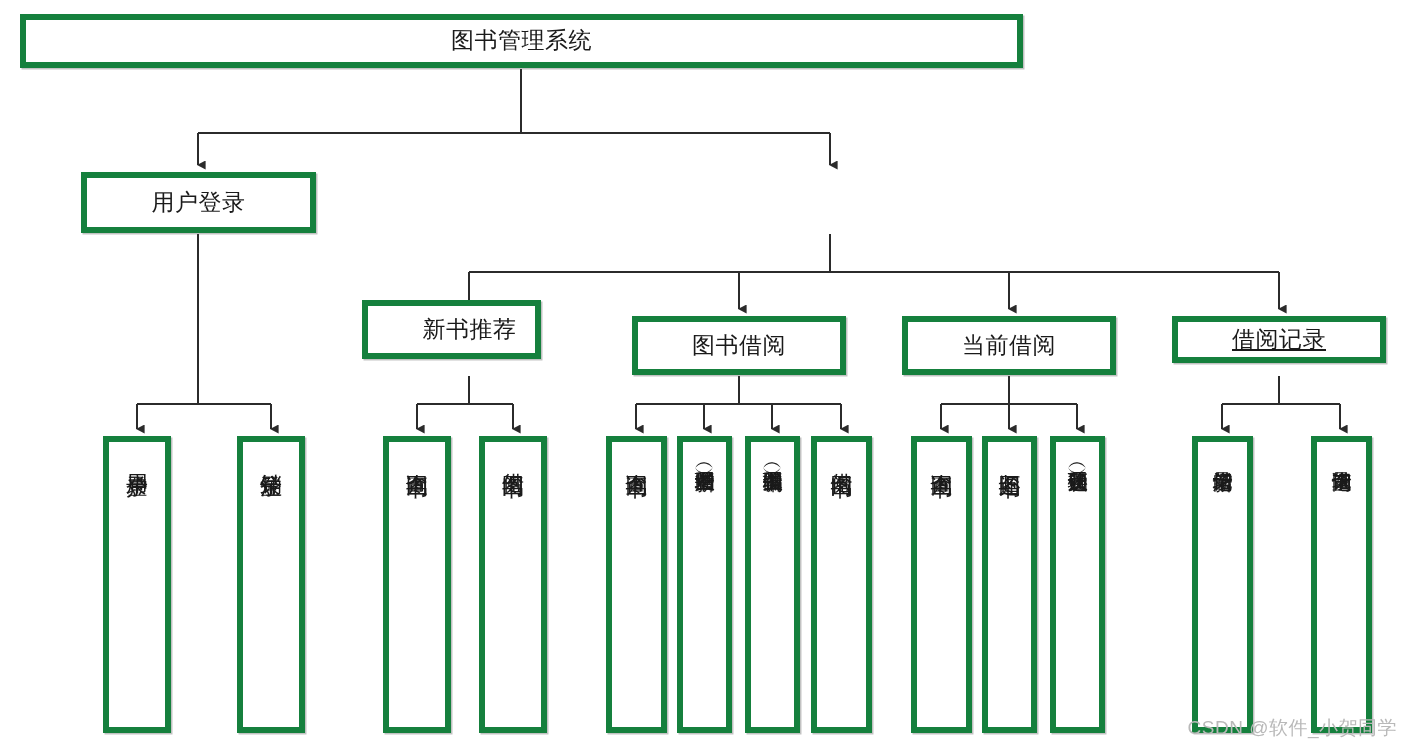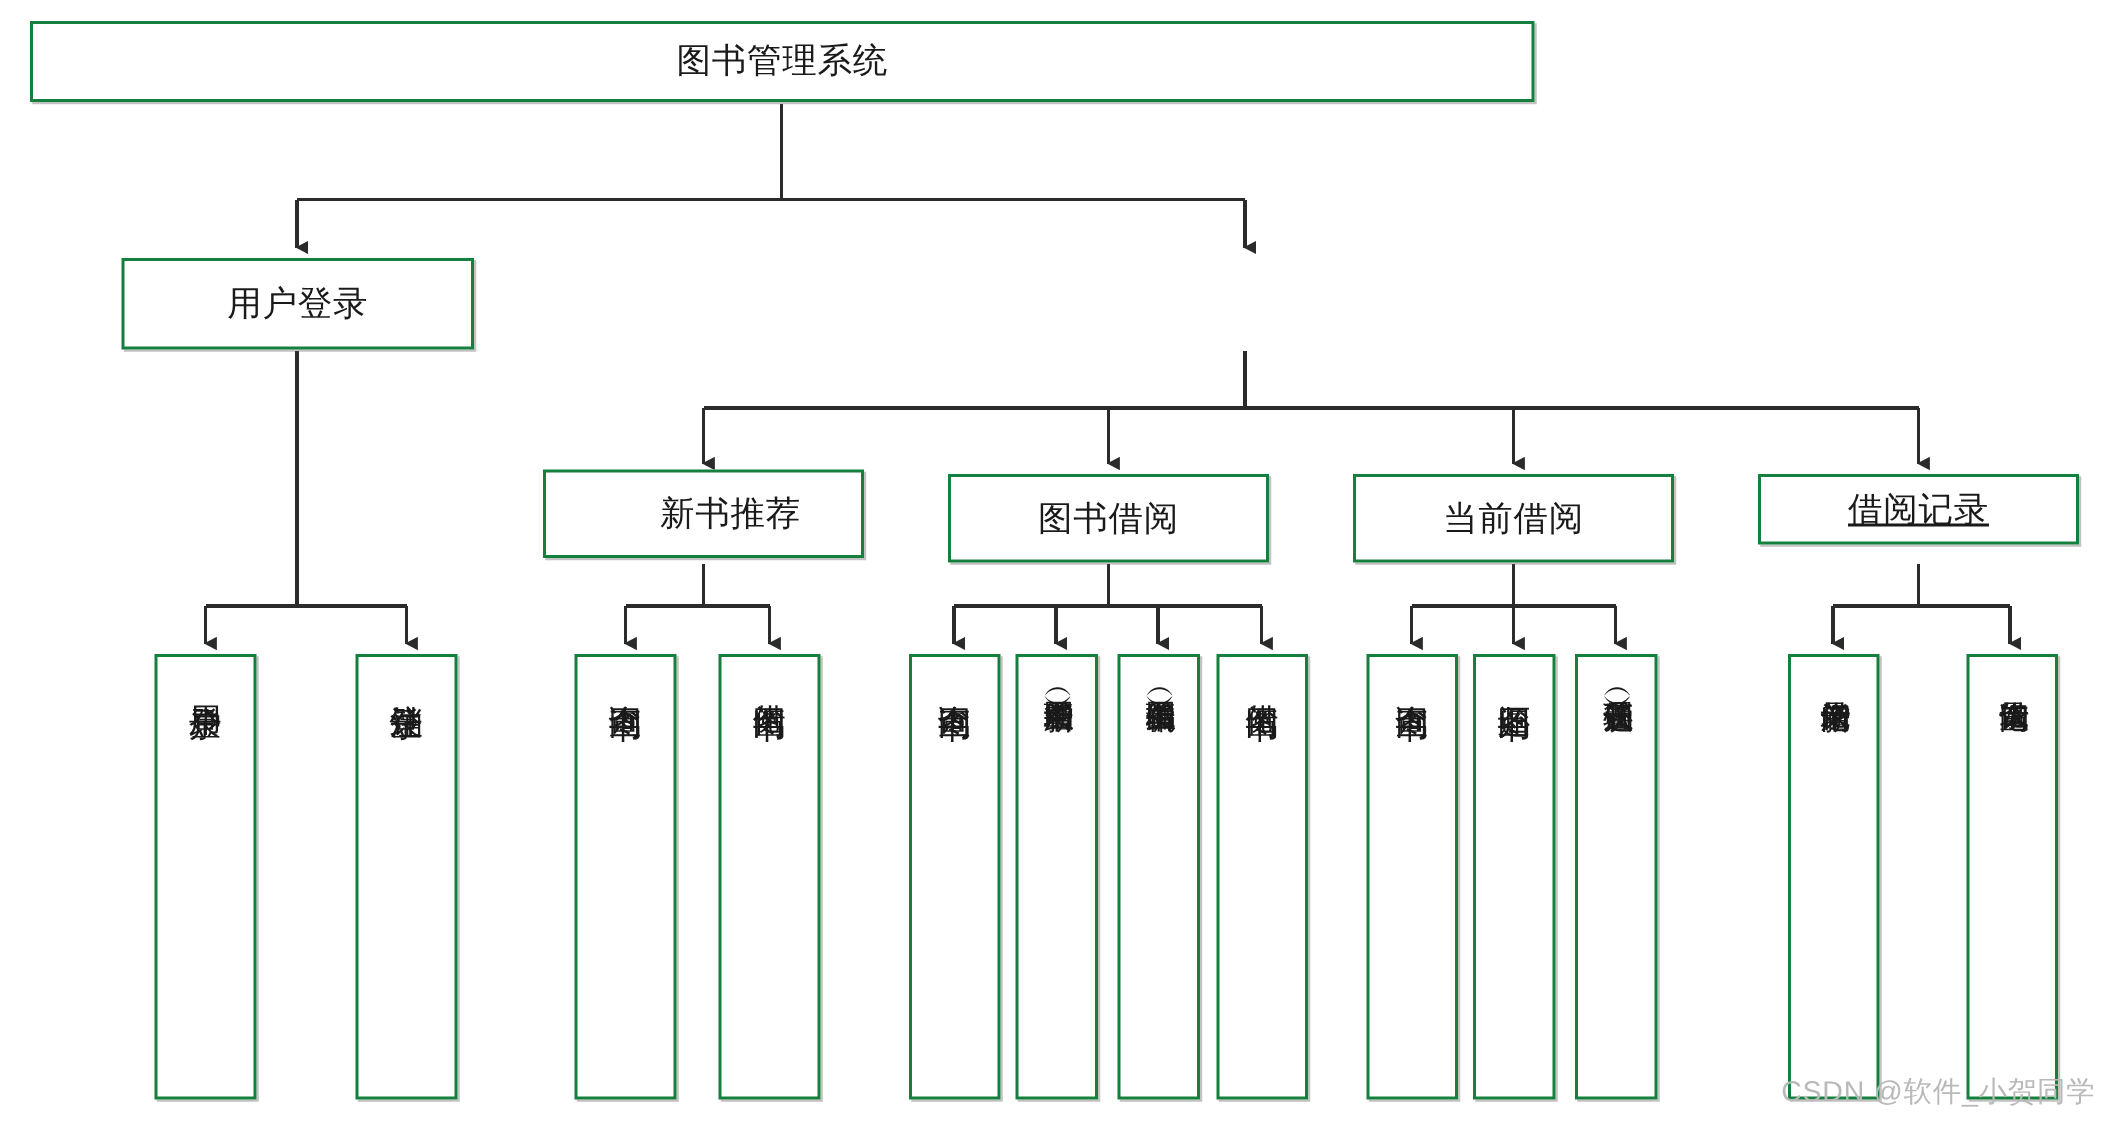--- a/index.html
+++ b/index.html
@@ -21,21 +21,21 @@
     position: absolute;
     left: 0;
     top: 0;
     width: 1405px;
     height: 747px;
     pointer-events: none;
   }
   .node {
     position: absolute;
     box-sizing: border-box;
-    border: 2px solid #15803d;
+    border: 6px solid #15803d;
     background: #ffffff;
     display: flex;
     align-items: center;
     justify-content: center;
     color: #1a1a1a;
     box-shadow: 1.5px 1.5px 0 rgba(80,80,80,0.35);
   }
   .node .label {
     display: block;
     text-align: center;
@@ -131,21 +131,21 @@
   </svg>
 
   <div class="node h" style="left:20px; top:14px; width:1003px; height:54px;">
     <span class="label">图书管理系统</span>
   </div>
 
   <div class="node h" style="left:81px; top:172px; width:235px; height:61px;">
     <span class="label">用户登录</span>
   </div>
 
-  <div class="node h" style="left:362px; top:313px; width:214px; height:59px;padding-left:36px;">
+  <div class="node h" style="left:362px; top:300px; width:179px; height:59px;padding-left:36px;">
     <span class="label">新书推荐</span>
   </div>
   <div class="node h" style="left:632px; top:316px; width:214px; height:59px;">
     <span class="label">图书借阅</span>
   </div>
   <div class="node h" style="left:902px; top:316px; width:214px; height:59px;">
     <span class="label">当前借阅</span>
   </div>
   <div class="node h" style="left:1172px; top:316px; width:214px; height:47px;text-decoration:underline;">
     <span class="label">借阅记录</span>

